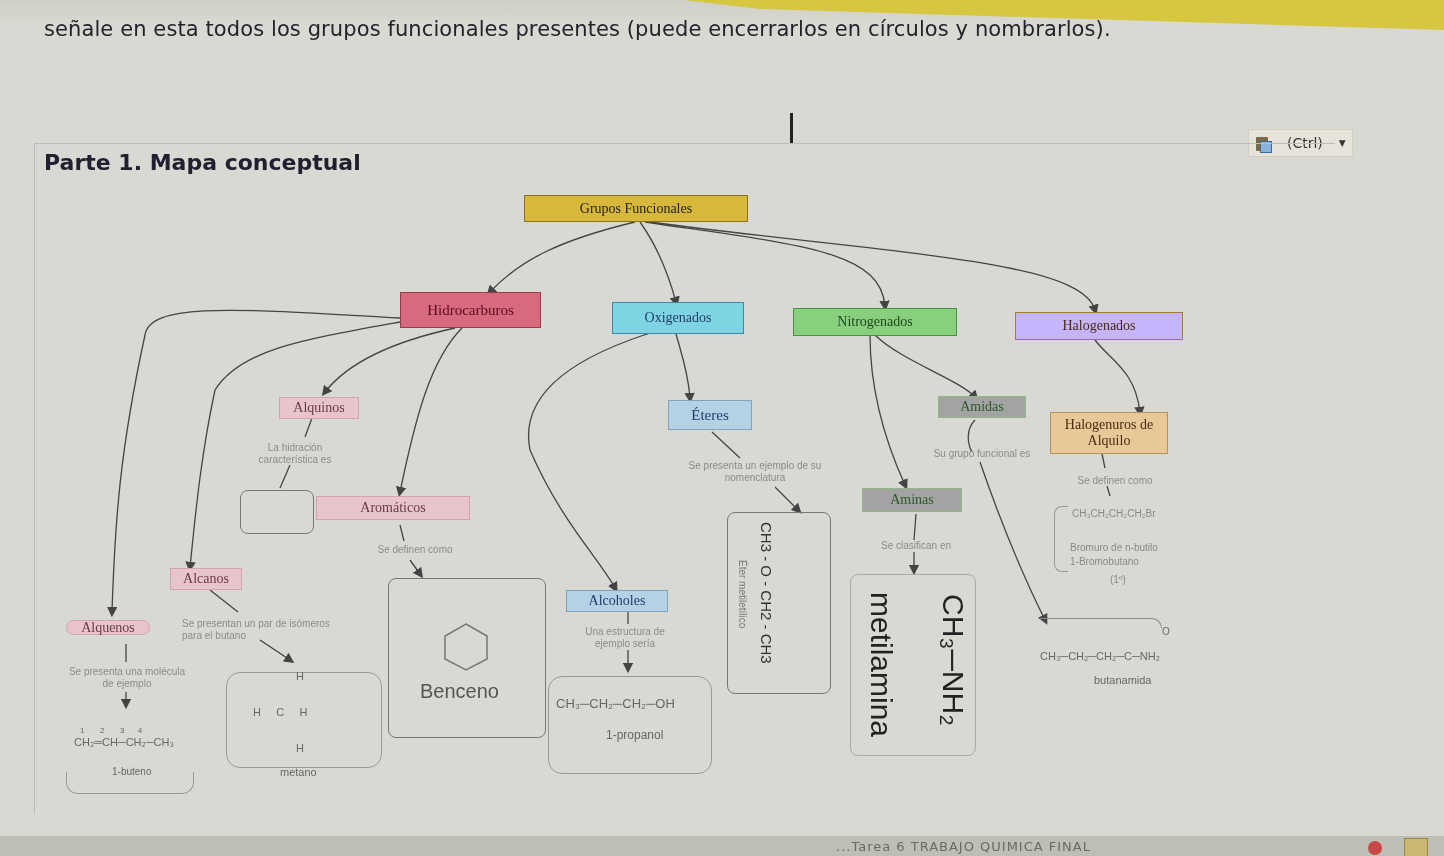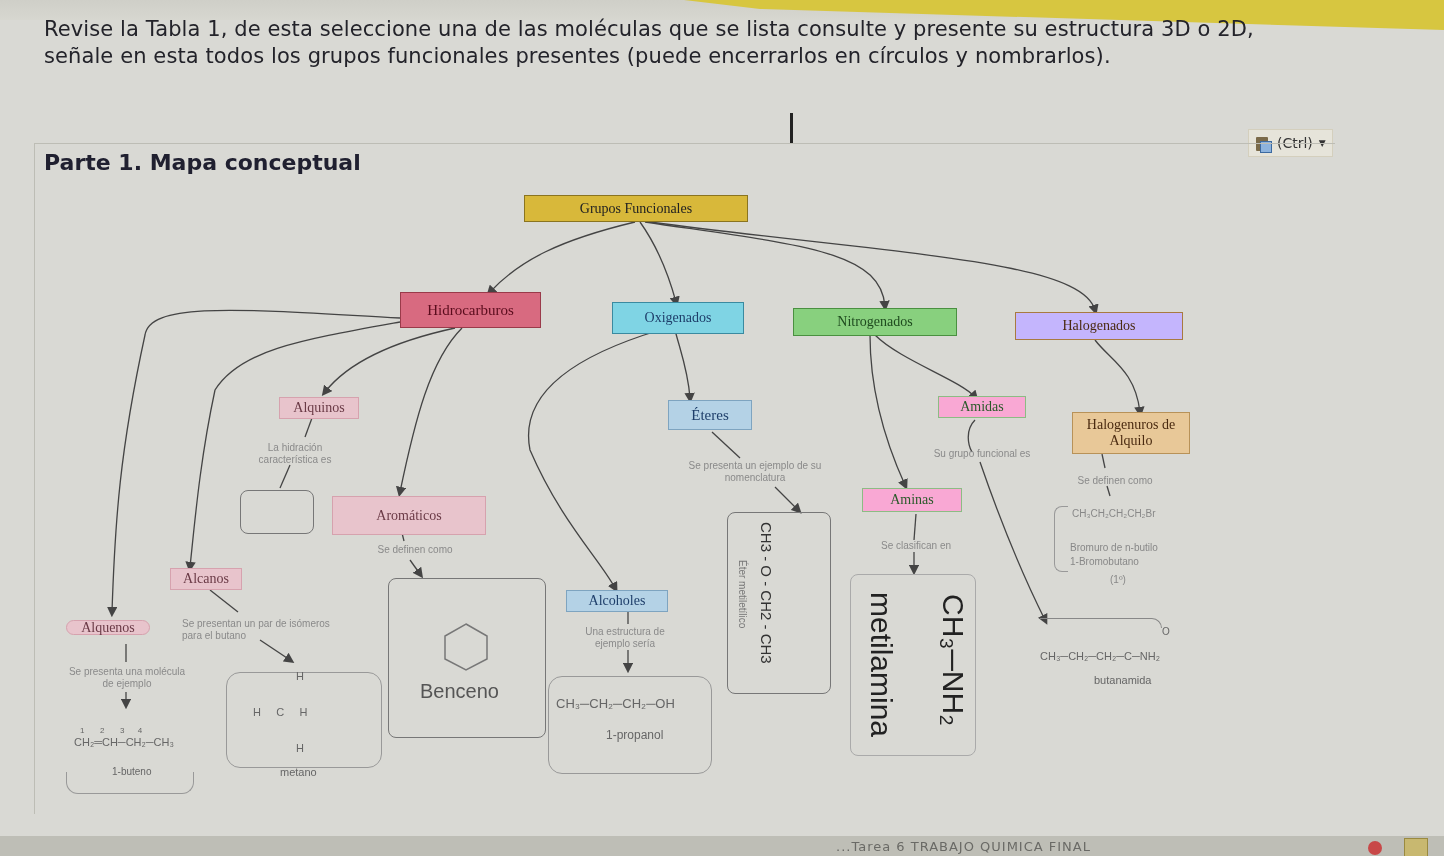--- a/index.html
+++ b/index.html
@@ -10,61 +10,60 @@
       color:#222;
     }
     .top-strip { position:absolute; left:0; top:0; width:1444px; height:20px;
       background:linear-gradient(180deg,#cfcfc8 0%, #d7d7d0 100%); }
     .top-strip .yellow { position:absolute; right:0; top:0; width:760px; height:30px;
       background:#d7c640; clip-path:polygon(0 0,100% 0,100% 100%,10% 30%); }
     .instructions { position:absolute; left:44px; top:16px; width:1390px;
       font-size:21px; line-height:27px; color:#23232a; letter-spacing:0.1px; }
     .cursor-text { position:absolute; left:790px; top:113px; width:3px; height:30px; background:#222; }
     .paste-btn { position:absolute; left:1248px; top:129px; height:26px; padding:0 6px;
-      display:flex; align-items:center; gap:6px; font-size:14px; color:#333;
+      display:flex; align-items:center; gap:16px; font-size:14px; color:#333;
       background:#e6e4da; border:1px solid #d4cfbd; }
     .paste-btn .clip { width:16px; height:18px; position:relative; }
     .paste-btn .clip .board { position:absolute; left:1px; top:3px; width:12px; height:14px; background:#7a6a4a; border-radius:1px; }
     .paste-btn .clip .paper { position:absolute; left:5px; top:7px; width:10px; height:10px; background:#8db3dd; border:1px solid #3c6aa0; }
     .paste-btn .caret { font-size:9px; }
     .page { position:absolute; left:34px; top:143px; width:1300px; height:670px;
       border-left:1px solid #bdbdb5; border-top:1px solid #bdbdb5; }
     .section-title { position:absolute; left:44px; top:150px; font-family:"DejaVu Sans", sans-serif;
       font-weight:bold; font-size:22px; color:#202030; }
     .node { position:absolute; display:flex; align-items:center; justify-content:center;
       text-align:center; font-family:Liberation Serif, serif; font-size:14px; box-sizing:border-box; }
     .n-root { background:#d8b83a; border:1px solid #8a7420; color:#222; }
     .n-red { background:#d86a80; border:1px solid #9a3a4a; color:#5a0c1c; font-size:15px; }
     .n-pink { background:#e8c4cc; border:1px solid #d6a2ae; color:#6a3a46; }
     .n-cyan { background:#7fd4e4; border:1px solid #3a8aa0; color:#1e3e6a; }
     .n-lblue { background:#b4d2e6; border:1px solid #7ea4c0; color:#1e3e6a; }
     .n-green { background:#88d07e; border:1px solid #4a9040; color:#1e4a1e; }
-    .n-lgreen { background:#f9a8d4; border:1px solid #8cbc84; color:#2a5a2a; }
+    .n-lgreen { background:#a3a3a3; border:1px solid #8cbc84; color:#2a5a2a; }
     .n-orange { background:#c4b5fd; border:1px solid #a87a40; color:#4a2a10; }
-    .n-lorange { background:#e8c898; border:1px solid #b89258; color:#4a2a10;margin-left:22px; }
+    .n-lorange { background:#e8c898; border:1px solid #b89258; color:#4a2a10; }
     .lbl { position:absolute; font-family:"Liberation Sans", sans-serif; font-size:10px; color:#8a8a8a; text-align:center; line-height:12px; }
     .box { position:absolute; border:1px solid #777; border-radius:8px; box-sizing:border-box; }
     .formula { position:absolute; font-family:"Liberation Sans", sans-serif; color:#666; }
     .vtext { position:absolute; transform:rotate(90deg); transform-origin:left top; white-space:nowrap;
       font-family:"Liberation Sans", sans-serif; }
     svg.lines { position:absolute; left:0; top:0; }
     .taskbar { position:absolute; left:0; top:836px; width:1444px; height:20px; background:#bebeb6; }
     .taskbar-text { position:absolute; left:820px; top:839px; font-size:13px; color:#6a6a66; letter-spacing:1px;margin-left:16px; }
     .tb-red { position:absolute; left:1368px; top:841px; width:14px; height:14px; border-radius:50%; background:#c84848; }
     .tb-icon { position:absolute; left:1404px; top:838px; width:22px; height:18px; background:#c8b870; border:1px solid #9a8a40; }
   </style>
 </head>
 <body>
 
 <div class="top-strip">
     <div class="yellow"></div>
   </div>
 
 <div class="instructions">
-  <div>Revise la Tabla 1, de esta seleccione una de las moléculas que se lista consulte y presente su estructura 3D o 2D,</div>
   <div>señale en esta todos los grupos funcionales presentes (puede encerrarlos en círculos y nombrarlos).</div>
 </div>
 
 <div class="cursor-text"></div>
 
 <div class="paste-btn">
   <span class="clip">
       <span class="board"></span>
       <span class="paper"></span>
     </span>
@@ -120,21 +119,21 @@
 
 <div class="node n-red" style="left:400px;top:292px;width:141px;height:36px;">Hidrocarburos</div>
 <div class="node n-cyan" style="left:612px;top:302px;width:132px;height:32px;">Oxigenados</div>
 <div class="node n-green" style="left:793px;top:308px;width:164px;height:28px;">Nitrogenados</div>
 <div class="node n-orange" style="left:1015px;top:312px;width:168px;height:28px;">Halogenados</div>
 
 <div class="node n-pink" style="left:279px;top:397px;width:80px;height:22px;">Alquinos</div>
 <div class="lbl" style="left:240px;top:442px;width:110px;">La hidración característica es</div>
 <div class="box" style="left:240px;top:490px;width:74px;height:44px;"></div>
 
-<div class="node n-pink" style="left:332px;top:496px;width:154px;height:39px;">Aromáticos</div>
+<div class="node n-pink" style="left:316px;top:496px;width:154px;height:24px;">Aromáticos</div>
 <div class="lbl" style="left:360px;top:544px;width:110px;">Se definen como</div>
 <div class="box" style="left:388px;top:578px;width:158px;height:160px;"></div>
 <svg style="position:absolute;left:442px;top:622px;" width="48" height="50">
   <polygon points="24,2 45,14 45,37 24,48 3,37 3,14" fill="none" stroke="#777" stroke-width="1.5"></polygon>
 </svg>
 <div class="formula" style="left:420px;top:680px;font-size:20px;color:#555;">Benceno</div>
 
 <div class="node n-pink" style="left:170px;top:568px;width:72px;height:22px;">Alcanos</div>
 <div class="lbl" style="left:182px;top:618px;width:160px;text-align:left;">Se presentan un par de isómeros para el butano</div>
 <div class="box" style="left:226px;top:672px;width:156px;height:96px;border-color:#999;border-radius:14px;"></div>

